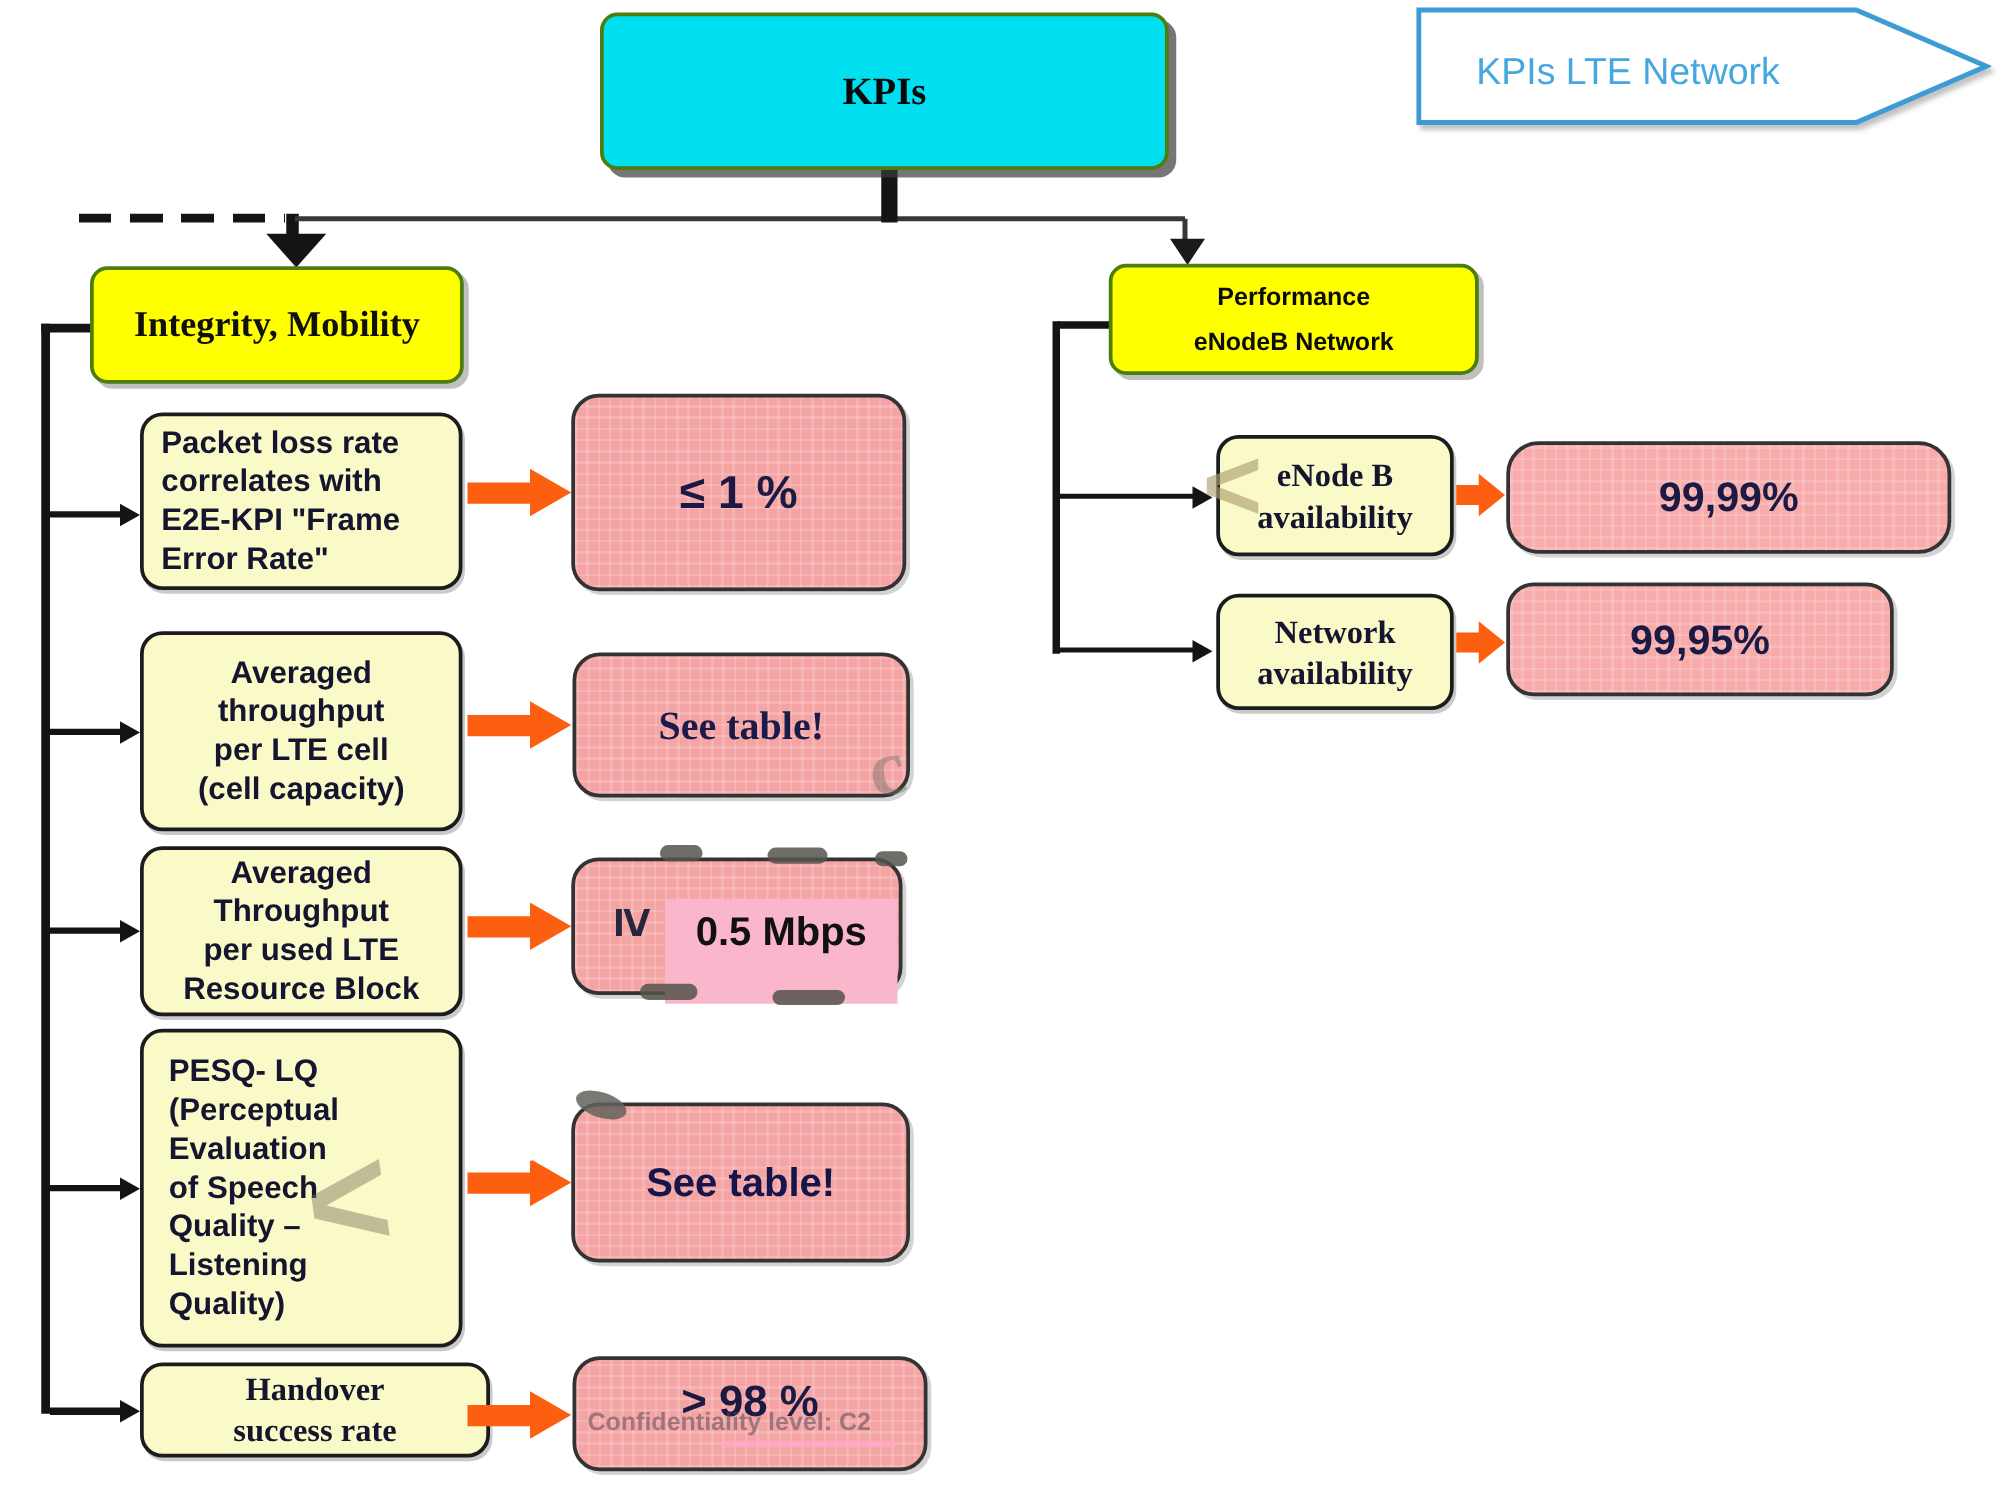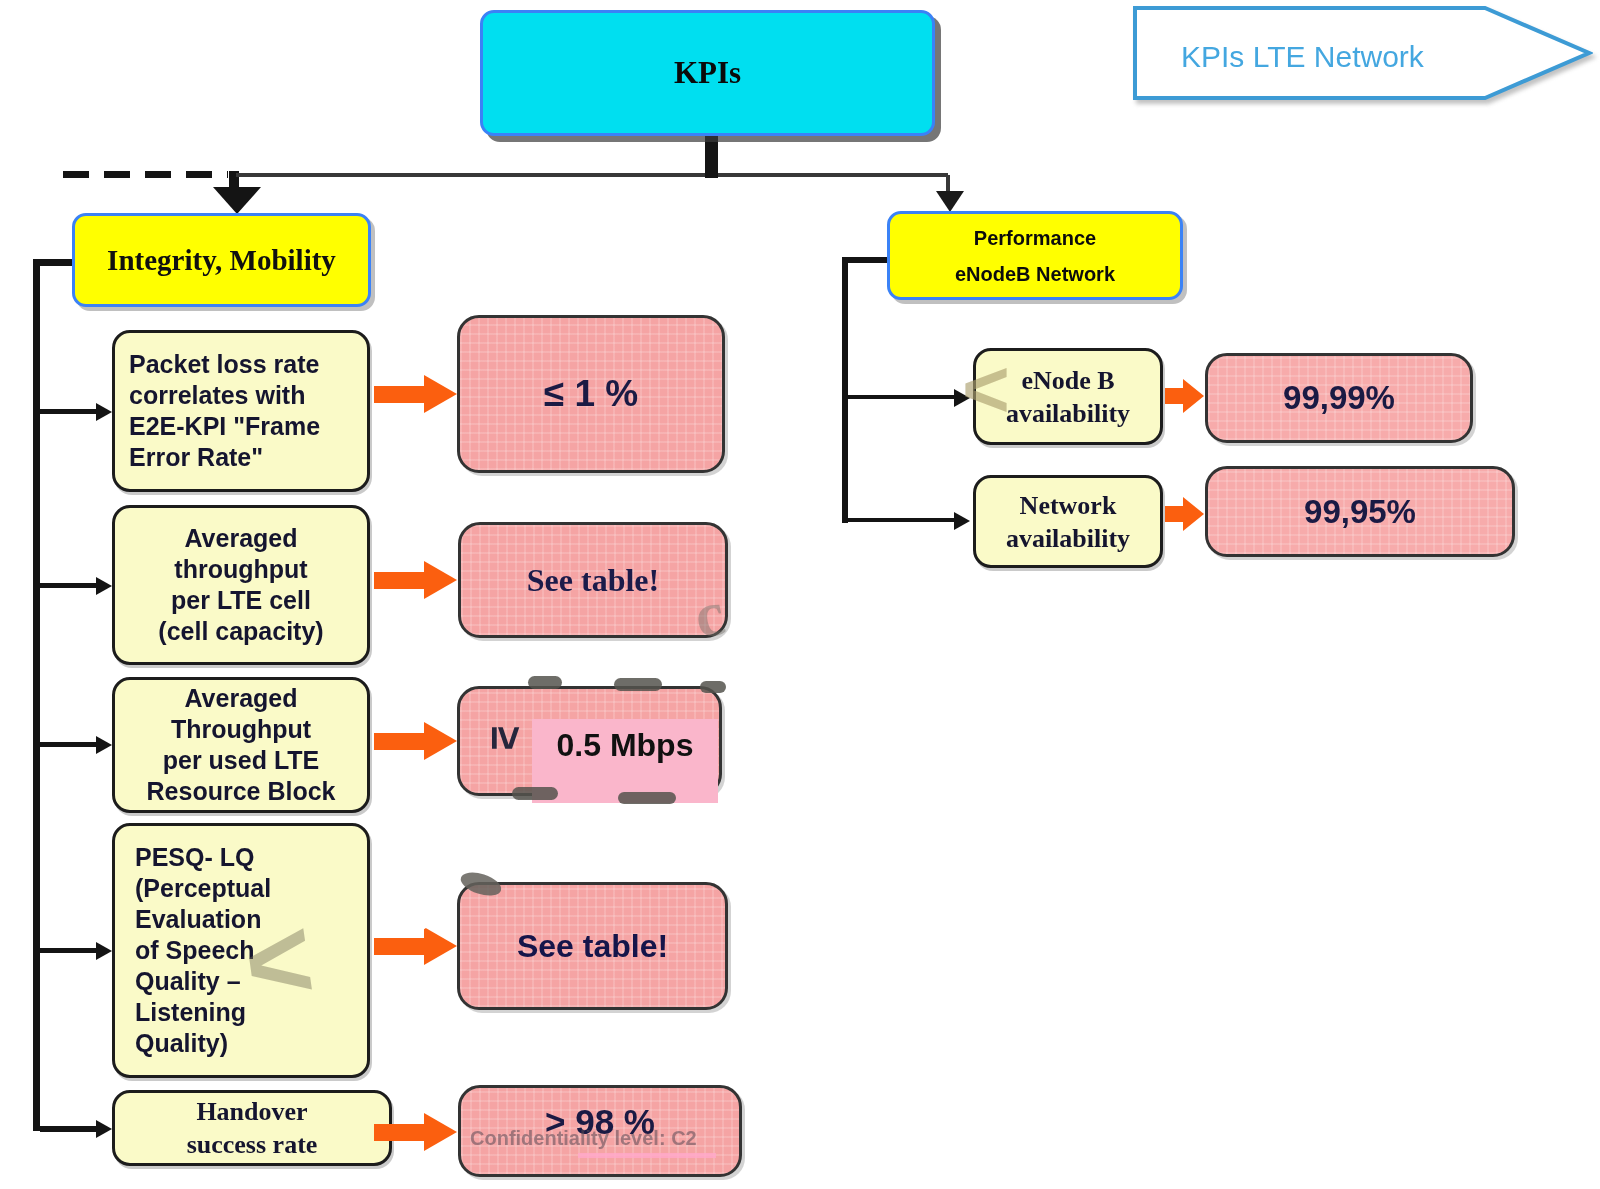--- a/index.html
+++ b/index.html
@@ -9,21 +9,21 @@
 
   
   .hline{background:#383838;}
   .thick{background:#141414;}
   .dashline{background:repeating-linear-gradient(90deg,#141414 0 26px,transparent 26px 41px);}
   .arrowhead-down{width:0;height:0;border-left:24px solid transparent;border-right:24px solid transparent;border-top:27px solid #141414;}
   .arrowhead-down.small{border-left:14px solid transparent;border-right:14px solid transparent;border-top:21px solid #1a1a1a;}
   .arrowhead-right{width:0;height:0;border-top:9px solid transparent;border-bottom:9px solid transparent;border-left:16px solid #141414;}
 
   
-  .box{box-sizing:border-box;border:3px solid #3b82f6;display:flex;flex-direction:column;
+  .box{box-sizing:border-box;border:3px solid #4d7c0f;display:flex;flex-direction:column;
        align-items:center;justify-content:center;text-align:center;}
   .root-box{background:#00dff0;border-radius:14px;box-shadow:6px 6px 0 rgba(60,60,60,.7);}
   .root-line1{font-family:"Liberation Serif",serif;font-weight:bold;font-size:31px;color:#0a0a0a;}
   .root-line2{font-weight:bold;font-size:31px;color:#0a0a0a;}
   .branch-box{background:#ffff00;border-radius:14px;box-shadow:4px 4px 0 rgba(140,140,140,.55);}
   .integrity-label{font-family:"Liberation Serif",serif;font-weight:bold;font-size:29px;color:#101010;}
   .performance-label{font-weight:bold;font-size:20px;line-height:36px;color:#0c0c0c;}
   .kpi-box{background:#fafac8;border-radius:18px;border:3px solid #1c1c1c;box-shadow:2px 3px 0 rgba(150,150,150,.5);
            font-weight:bold;color:#15152f;}
   .kpi-left{align-items:flex-start;text-align:left;padding-left:14px;}
@@ -96,21 +96,21 @@
     <text x="48" y="62" font-size="30" fill="#44a7e0" font-family="Liberation Sans, sans-serif">KPIs LTE Network</text>
   </svg>
 
   <div class="abs box branch-box" style="left:72px;top:213px;width:299px;height:94px;">
     <div class="integrity-label">Integrity, Mobility</div>
   </div>
   <div class="abs box branch-box" style="left:887px;top:211px;width:296px;height:89px;">
     <div class="performance-label">Performance<br>eNodeB Network</div>
   </div>
 
-  <div class="abs box kpi-box kpi-left kpi-sans" style="left:112px;top:330px;width:258px;height:162px;">
+  <div class="abs box kpi-box kpi-left kpi-sans" style="left:112px;top:330px;width:258px;height:142px;">
     <div>Packet loss rate<br>correlates with<br>E2E-KPI "Frame<br> Error Rate"</div>
   </div>
   <div class="abs oarrow" style="left:373px;top:375px;">
     <div class="shaft"></div>
       <div class="head"></div>
   </div>
   <div class="abs box target-box" style="left:457px;top:315px;width:268px;height:158px;">
     <div class="target-value" style="font-size:37px;">≤ 1 %</div>
   </div>
 
@@ -167,21 +167,21 @@
   <div class="abs conf" style="left:470px;top:1127px;">Confidentiality level: C2</div>
   <div class="abs" style="left:578px;top:1153px;width:138px;height:5px;background:#ffa8c8;opacity:.85;"></div>
 
   <div class="abs box kpi-box kpi-serif" style="left:973px;top:348px;width:190px;height:97px;">
     <div>eNode B<br>availability</div>
   </div>
   <div class="abs oarrow small" style="left:1164px;top:379px;">
     <div class="shaft"></div>
       <div class="head"></div>
   </div>
-  <div class="abs box target-box" style="left:1205px;top:353px;width:268px;height:90px;background-color:#f7abab;">
+  <div class="abs box target-box" style="left:1205px;top:353px;width:356px;height:90px;background-color:#f7abab;border-radius:26px;">
     <div class="target-value" style="font-size:33px;">99,99%</div>
   </div>
 
   <div class="abs box kpi-box kpi-serif" style="left:973px;top:475px;width:190px;height:93px;">
     <div>Network<br>availability</div>
   </div>
   <div class="abs oarrow small" style="left:1164px;top:497px;">
     <div class="shaft"></div>
       <div class="head"></div>
   </div>

